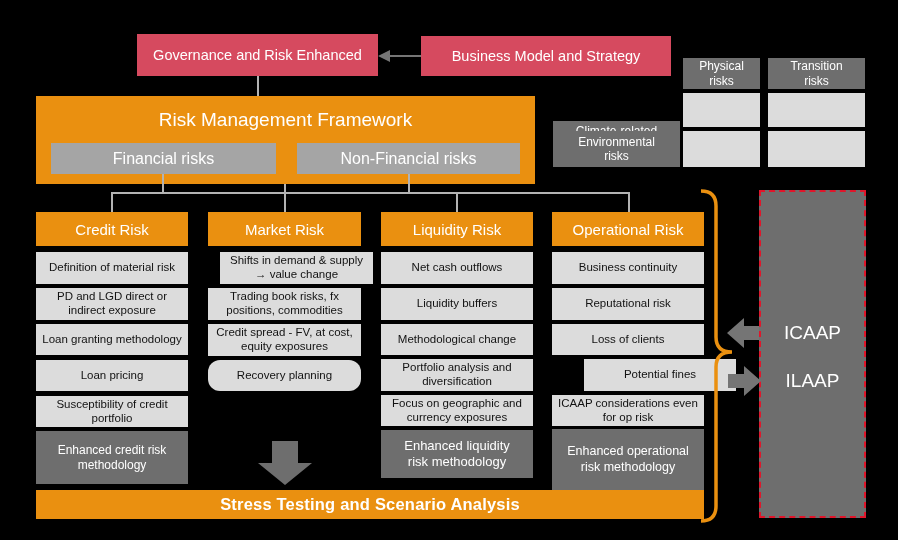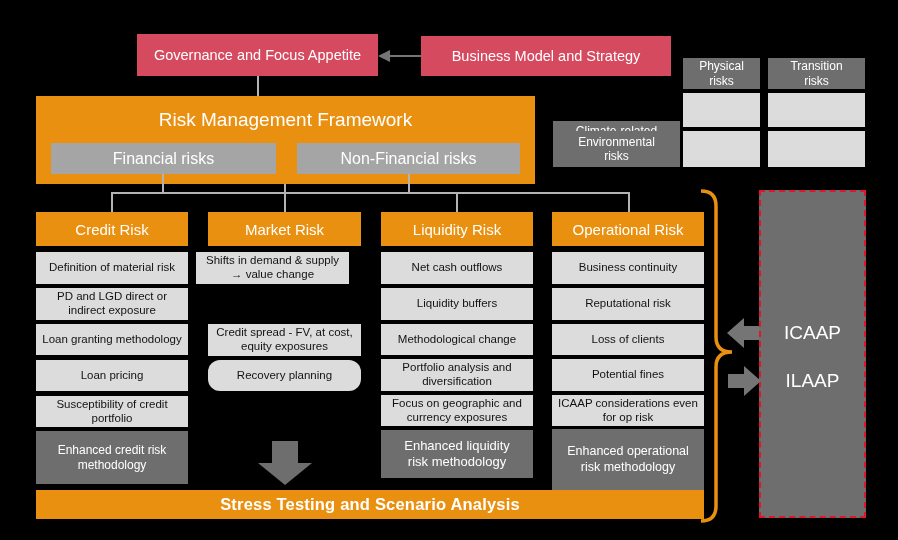--- a/index.html
+++ b/index.html
@@ -24,21 +24,21 @@
   .flow{stroke:#757575;stroke-width:2;}
   .blockarrow{fill:#757575;}
   .bigarrow{fill:#6E6E6E;}
   .brace{fill:none;stroke:#EA9010;stroke-width:3.5;}
 </style>
 </head>
 <body>
 
 <div id="canvas">
 
-  <div class="abs ctr crimson" style="left:137px;top:34px;width:241px;height:42px;">Governance and Focus Appetite</div>
+  <div class="abs ctr crimson" style="left:137px;top:34px;width:241px;height:42px;">Governance and Risk Enhanced</div>
   <div class="abs ctr crimson" style="left:421px;top:36px;width:250px;height:40px;">Business Model and Strategy</div>
 
   <div class="abs ctr tbl-head" style="left:683px;top:58px;width:77px;height:31px;padding:2px 8px;">Physical risks</div>
   <div class="abs ctr tbl-head" style="left:768px;top:58px;width:97px;height:31px;padding:2px 16px;">Transition risks</div>
   <div class="abs ctr tbl-head" style="left:553px;top:93px;width:127px;height:34px;padding:2px 12px;margin-top:28px;">Climate-related risks</div>
   <div class="abs cell" style="left:683px;top:93px;width:77px;height:34px;"></div>
   <div class="abs cell" style="left:768px;top:93px;width:97px;height:34px;"></div>
   <div class="abs ctr tbl-head" style="left:553px;top:131px;width:127px;height:36px;padding:2px 12px;">Environmental risks</div>
   <div class="abs cell" style="left:683px;top:131px;width:77px;height:36px;"></div>
   <div class="abs cell" style="left:768px;top:131px;width:97px;height:36px;"></div>
@@ -54,35 +54,36 @@
   <div class="abs ctr orange colhead" style="left:381px;top:212px;width:152px;height:34px;">Liquidity Risk</div>
   <div class="abs ctr orange colhead" style="left:552px;top:212px;width:152px;height:34px;text-align:right;">Operational Risk</div>
 
   <div class="abs ctr lite" style="left:36px;top:252px;width:152px;height:32px;">Definition of material risk</div>
   <div class="abs ctr lite" style="left:36px;top:288px;width:152px;height:32px;">PD and LGD  direct or indirect exposure</div>
   <div class="abs ctr lite" style="left:36px;top:324px;width:152px;height:31px;">Loan granting methodology</div>
   <div class="abs ctr lite" style="left:36px;top:360px;width:152px;height:31px;">Loan pricing</div>
   <div class="abs ctr lite" style="left:36px;top:396px;width:152px;height:31px;">Susceptibility of credit portfolio</div>
   <div class="abs ctr dark" style="left:36px;top:431px;width:152px;height:53px;">Enhanced credit risk methodology</div>
 
-  <div class="abs ctr lite" style="left:196px;top:252px;width:153px;height:32px;">Shifts in demand &amp; supply → value change</div>
+  <div class="abs ctr lite" style="left:220px;top:252px;width:153px;height:32px;">Shifts in demand &amp; supply → value change</div>
+  <div class="abs ctr lite" style="left:208px;top:288px;width:153px;height:32px;">Trading book risks, fx positions, commodities</div>
   <div class="abs ctr lite" style="left:208px;top:324px;width:153px;height:32px;">Credit spread  - FV, at cost, equity exposures</div>
   <div class="abs ctr lite" style="left:208px;top:360px;width:153px;height:31px;border-radius:12px;">Recovery planning</div>
 
   <div class="abs ctr lite" style="left:381px;top:252px;width:152px;height:32px;">Net cash outflows</div>
   <div class="abs ctr lite" style="left:381px;top:288px;width:152px;height:32px;">Liquidity buffers</div>
   <div class="abs ctr lite" style="left:381px;top:324px;width:152px;height:31px;">Methodological change</div>
   <div class="abs ctr lite" style="left:381px;top:359px;width:152px;height:32px;">Portfolio analysis and diversification</div>
   <div class="abs ctr lite" style="left:381px;top:395px;width:152px;height:31px;">Focus on geographic and currency exposures</div>
   <div class="abs ctr dark" style="left:381px;top:430px;width:152px;height:48px;font-size:13px;">Enhanced liquidity risk methodology</div>
 
   <div class="abs ctr lite" style="left:552px;top:252px;width:152px;height:32px;">Business continuity</div>
   <div class="abs ctr lite" style="left:552px;top:288px;width:152px;height:32px;">Reputational risk</div>
   <div class="abs ctr lite" style="left:552px;top:324px;width:152px;height:31px;">Loss of clients</div>
-  <div class="abs ctr lite" style="left:552px;top:359px;width:152px;height:32px;">Potential fines</div>
+  <div class="abs ctr lite" style="left:584px;top:359px;width:152px;height:32px;">Potential fines</div>
   <div class="abs ctr lite" style="left:552px;top:395px;width:152px;height:31px;">ICAAP considerations even for op risk</div>
   <div class="abs ctr dark" style="left:552px;top:429px;width:152px;height:61px;font-size:12.5px;">Enhanced operational risk methodology</div>
 
   <div class="abs ctr orange" id="stress" style="left:36px;top:490px;width:668px;height:29px;">Stress Testing and Scenario Analysis</div>
 
   <div class="abs" id="icaap-box" style="left:759px;top:190px;width:107px;height:328px;">
     <div class="abs icaap-label" style="top:130px;">ICAAP</div>
     <div class="abs icaap-label" style="top:178px;">ILAAP</div>
   </div>
 

